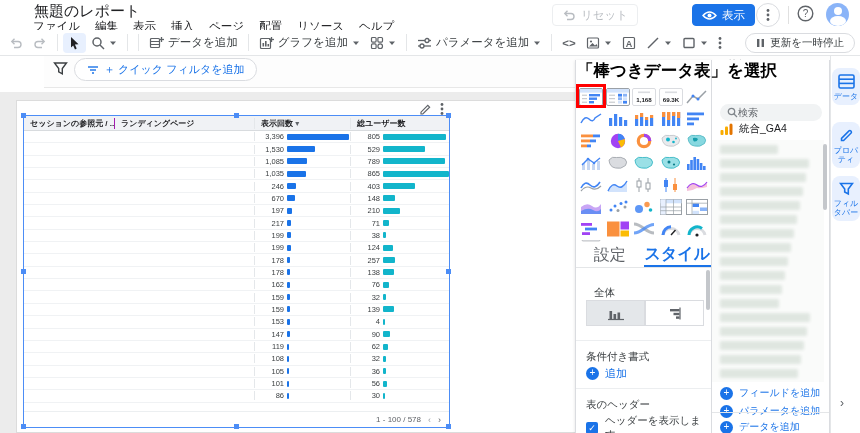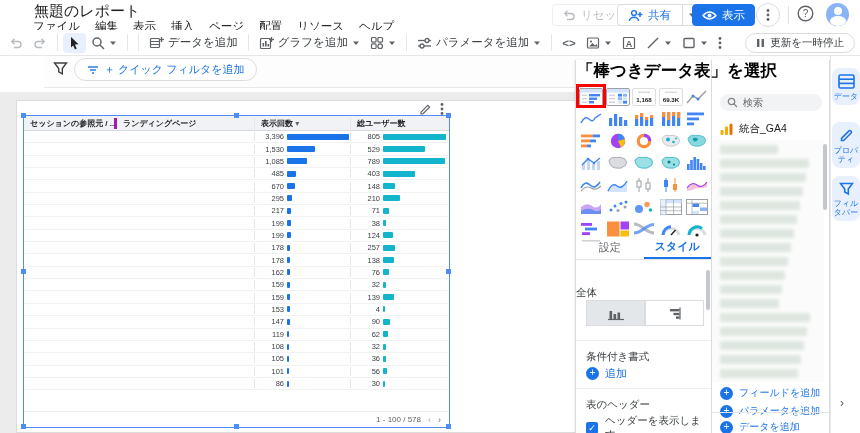--- a/index.html
+++ b/index.html
@@ -43,53 +43,53 @@
   
   #canvas { left:0; top:92px; width:860px; height:341px; background:#ececec; }
   #page { left:16px; top:8px; width:698px; height:333px; background:#fff; border:1px solid #dcdcdc; position:absolute; }
 
   
   #tablebox { left:6px; top:14px; width:427px; height:313px; position:absolute; border:1px solid #4c8df6; background:#fff; }
   .handle { position:absolute; width:5px; height:5px; background:#4c8df6; z-index:3; }
   #table-toolbar { position:absolute; left:395px; top:-14px; display:flex; gap:8px; align-items:center; }
   .thead { display:flex; height:15px; background:#f0f2f5; border-bottom:1px solid #d8dbde; font-size:8px; font-weight:bold; color:#202124; align-items:center; }
   .tc { padding-left:6px; overflow:hidden; white-space:nowrap; }
-  .c1 { width:90px; } .c2 { width:140px; border-left:3px solid #a21caf; }
+  .c1 { width:90px; } .c2 { width:140px; border-left:1px solid #a21caf; }
   .c3 { width:96px; border-left:1px solid #e4e7ea; } .c4 { width:99px; border-left:1px solid #e4e7ea; }
   .trow { display:flex; height:12.35px; border-bottom:1px solid #f0f2f4; align-items:center; }
   .blurbar { height:6px; background:#c9ced4; border-radius:2px; filter:blur(2px); }
   .numcell { display:flex; align-items:center; gap:3px; }
   .num { font-size:7.5px; color:#3c4043; width:23px; text-align:right; flex:none; }
   .bar { height:6px; border-radius:1px; }
   #tfoot { position:absolute; left:0; bottom:0; width:100%; height:16px; display:flex; align-items:center; justify-content:flex-end; gap:7px; font-size:8px; color:#5f6368; padding-right:8px; border-top:1px solid #eceff1; background:#fff; }
   .pgchev { font-size:9px; color:#9aa0a6; }
 
   
   #props-panel { left:575px; top:60px; width:137px; height:373px; background:#fff; border-left:1px solid #dadce0; border-right:1px solid #dadce0; box-shadow:0 1px 3px rgba(0,0,0,.12); z-index:6; }
   #picker-grid { position:absolute; left:2px; top:26px; width:133px; display:flex; flex-wrap:wrap; }
   .cicon { width:26.5px; height:22px; display:flex; align-items:center; justify-content:center; }
-  #style-tabs { position:absolute; left:0; top:176px; width:100%; height:24px; display:flex; border-bottom:1px solid #e4e6e8; font-size:11px; }
+  #style-tabs { position:absolute; left:0; top:184px; width:100%; height:24px; display:flex; border-bottom:1px solid #e4e6e8; font-size:16px; }
   .ptab { flex:1; display:flex; align-items:center; justify-content:center; color:#5f6368; }
   .ptab.active { color:#1a73e8; border-bottom:2px solid #1a73e8; font-weight:bold;text-align:center; }
-  #sec-overall { position:absolute; left:0; top:226px; font-size:10.5px; color:#3c4043; }
+  #sec-overall { position:absolute; left:18px; top:226px; font-size:10.5px; color:#3c4043; }
   #orient-group { position:absolute; left:10px; top:240px; display:flex; }
   .obtn { width:59px; height:26px; border:1px solid #dadce0; display:flex; align-items:center; justify-content:center; background:#fff; }
   .obtn.sel { background:#e4e7ea; }
   .pdiv { position:absolute; left:0; width:100%; height:1px; background:#eceef0; }
   #sec-cond { position:absolute; left:10px; top:290px; font-size:10.5px; color:#3c4043; }
   #add-link { position:absolute; left:10px; top:306px; display:flex; align-items:center; gap:6px; font-size:11px; color:#1a73e8; }
   #sec-thead { position:absolute; left:10px; top:338px; font-size:10.5px; color:#3c4043; }
   .chkrow { position:absolute; left:10px; display:flex; align-items:center; gap:7px; font-size:10.5px; color:#3c4043; }
   .chk { width:12px; height:12px; border-radius:2px; flex:none; }
   .chk.on { background:#1a73e8; color:#fff; font-size:9px; line-height:12px; text-align:center; }
   #props-scroll { position:absolute; right:1px; top:210px; width:4px; height:40px; background:#c4c7cb; border-radius:2px; }
 
   
   #data-panel { left:712px; top:60px; width:118px; height:373px; background:#fff; border-right:1px solid #dadce0; z-index:6; }
-  #search-pill { position:absolute; left:8px; top:34px; width:102px; height:17px; background:#f1f3f4; border-radius:9px; display:flex; align-items:center; gap:5px; padding:0 7px; font-size:10px; color:#5f6368; }
+  #search-pill { position:absolute; left:8px; top:44px; width:102px; height:17px; background:#f1f3f4; border-radius:9px; display:flex; align-items:center; padding:0 7px; font-size:10px; color:#5f6368; }
   #source-row { position:absolute; left:8px; top:62px; display:flex; align-items:center; gap:6px; font-size:10.5px; color:#202124; }
   #fieldlist { position:absolute; left:0px; top:80px; width:112px; height:242px; background:#fafbfa; overflow:hidden; }
   .fpill { height:9px; margin:5px 8px; background:#dfe6e0; border-radius:2px; filter:blur(1.5px); }
   #data-scroll { position:absolute; right:2px; top:84px; width:4px; height:66px; background:#c4c7cb; border-radius:2px; }
   .addlink { position:absolute; left:8px; display:flex; align-items:center; gap:6px; font-size:10px; color:#1a73e8; white-space:nowrap; }
   #dp-div { position:absolute; left:0; top:352px; width:100%; height:1px; background:#e4e6e8; }
 
   
   #right-rail { left:830px; top:56px; width:30px; height:377px; background:#fff; border-left:1px solid #e4e6e8; z-index:6; }
   .railitem { position:absolute; left:1px; width:28px; border-radius:8px; background:#e8f0fe; display:flex; flex-direction:column; align-items:center; padding:6px 0 4px; gap:3px; }
@@ -119,36 +119,20 @@
     <span>ヘルプ</span>
   </div>
   <div id="reset-btn" class="abs hbtn">
     <span>
         <svg width="14" height="14" viewBox="0 0 14 14">
           <path d="M3.5 5.5 H9 a3 3 0 0 1 0 6 H5" fill="none" stroke="#b8bcc1" stroke-width="1.4"></path>
           <path d="M5.5 2.8 L2.8 5.5 L5.5 8.2" fill="none" stroke="#b8bcc1" stroke-width="1.4"></path>
         </svg>
       </span>
     <span>リセット</span>
-  </div>
-  <div id="share-btn" class="abs hbtn">
-    <span>
-        <svg width="16" height="13" viewBox="0 0 16 13">
-          <circle cx="7" cy="4" r="2.4" fill="none" stroke="#1a73e8" stroke-width="1.4"></circle>
-          <path d="M2.5 12 a4.5 3.8 0 0 1 9 0" fill="none" stroke="#1a73e8" stroke-width="1.4"></path>
-          <line x1="13" y1="3" x2="13" y2="8" stroke="#1a73e8" stroke-width="1.4"></line>
-          <line x1="10.5" y1="5.5" x2="15.5" y2="5.5" stroke="#1a73e8" stroke-width="1.4"></line>
-        </svg>
-      </span>
-    <span>共有</span>
-    <span id="share-caret">
-        <svg width="8" height="6" viewBox="0 0 8 6">
-          <path d="M1 1.5 L7 1.5 L4 5 Z" fill="#5f6368"></path>
-        </svg>
-      </span>
   </div>
   <div id="view-btn" class="abs hbtn">
     <span>
         <svg width="15" height="11" viewBox="0 0 15 11">
           <path d="M1 5.5 Q7.5 -1.5 14 5.5 Q7.5 12.5 1 5.5 Z" fill="none" stroke="#fff" stroke-width="1.4"></path>
           <circle cx="7.5" cy="5.5" r="2" fill="#fff"></circle>
         </svg>
       </span>
     <span>表示</span>
   </div>
@@ -415,24 +399,36 @@
             <div class="tc c3 numcell">
               <span class="num">1,085</span>
               <span class="bar" style="background:#1a73e8;width:20px"></span>
             </div>
             <div class="tc c4 numcell">
               <span class="num">789</span>
               <span class="bar" style="background:#12b5cb;width:62px"></span>
             </div>
           </div>
           <div class="trow">
+            <div class="tc c1"><span class="blurbar" style="width:61px"></span></div>
+            <div class="tc c2"><span class="blurbar" style="width:105px"></span></div>
+            <div class="tc c3 numcell">
+              <span class="num">1,035</span>
+              <span class="bar" style="background:#1a73e8;width:19px"></span>
+            </div>
+            <div class="tc c4 numcell">
+              <span class="num">865</span>
+              <span class="bar" style="background:#12b5cb;width:68px"></span>
+            </div>
+          </div>
+          <div class="trow">
             <div class="tc c1"><span class="blurbar" style="width:56px"></span></div>
             <div class="tc c2"><span class="blurbar" style="width:66px"></span></div>
             <div class="tc c3 numcell">
-              <span class="num">485</span>
+              <span class="num">246</span>
               <span class="bar" style="background:#1a73e8;width:9px"></span>
             </div>
             <div class="tc c4 numcell">
               <span class="num">403</span>
               <span class="bar" style="background:#12b5cb;width:32px"></span>
             </div>
           </div>
           <div class="trow">
             <div class="tc c1"><span class="blurbar" style="width:51px"></span></div>
             <div class="tc c2"><span class="blurbar" style="width:119px"></span></div>
@@ -442,21 +438,21 @@
             </div>
             <div class="tc c4 numcell">
               <span class="num">148</span>
               <span class="bar" style="background:#12b5cb;width:12px"></span>
             </div>
           </div>
           <div class="trow">
             <div class="tc c1"><span class="blurbar" style="width:46px"></span></div>
             <div class="tc c2"><span class="blurbar" style="width:80px"></span></div>
             <div class="tc c3 numcell">
-              <span class="num">295</span>
+              <span class="num">197</span>
               <span class="bar" style="background:#1a73e8;width:5px"></span>
             </div>
             <div class="tc c4 numcell">
               <span class="num">210</span>
               <span class="bar" style="background:#12b5cb;width:17px"></span>
             </div>
           </div>
           <div class="trow">
             <div class="tc c1"><span class="blurbar" style="width:70px"></span></div>
             <div class="tc c2"><span class="blurbar" style="width:94px"></span></div>

